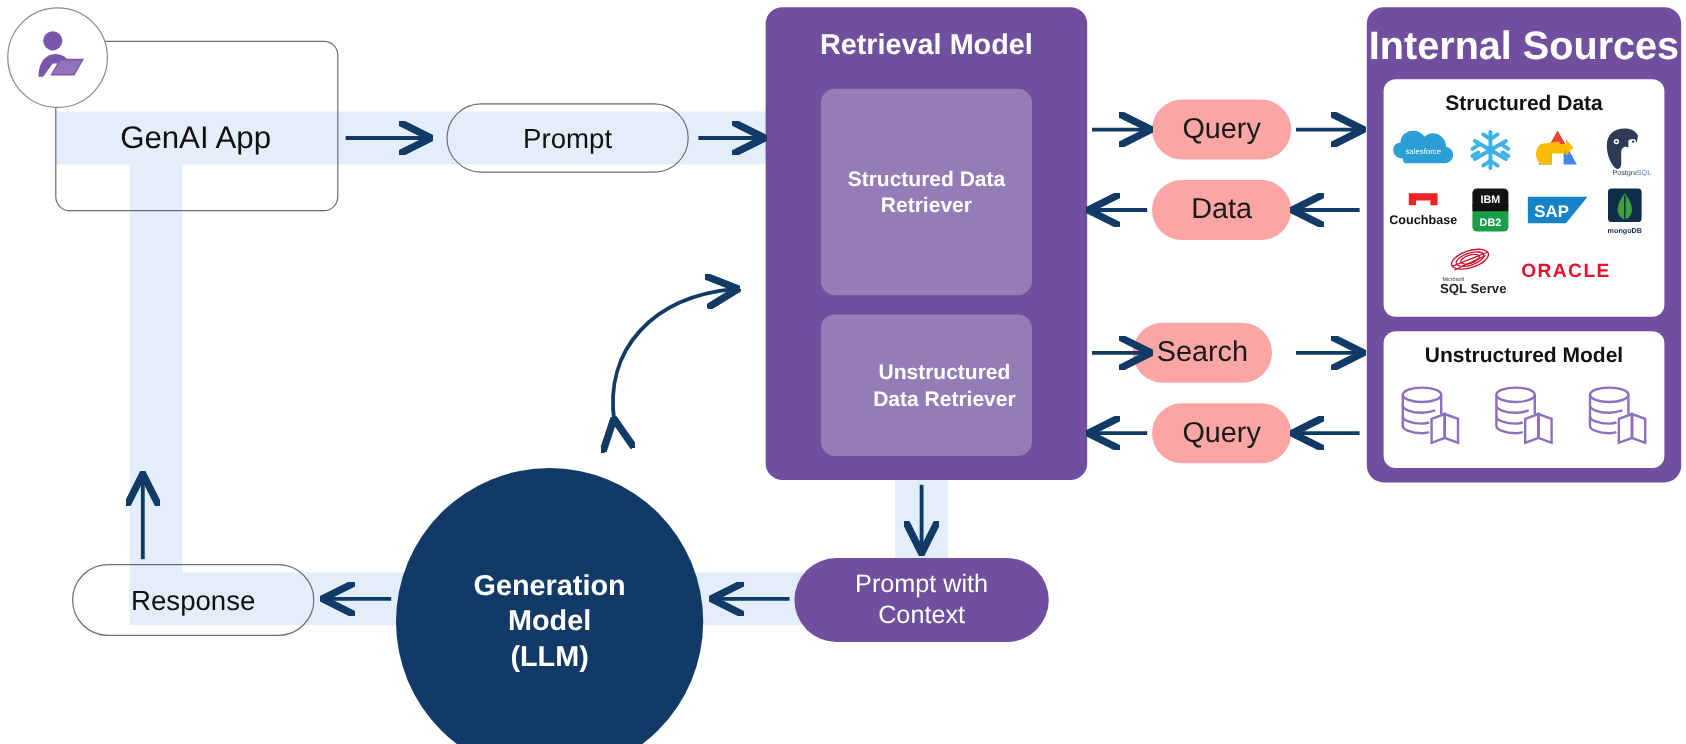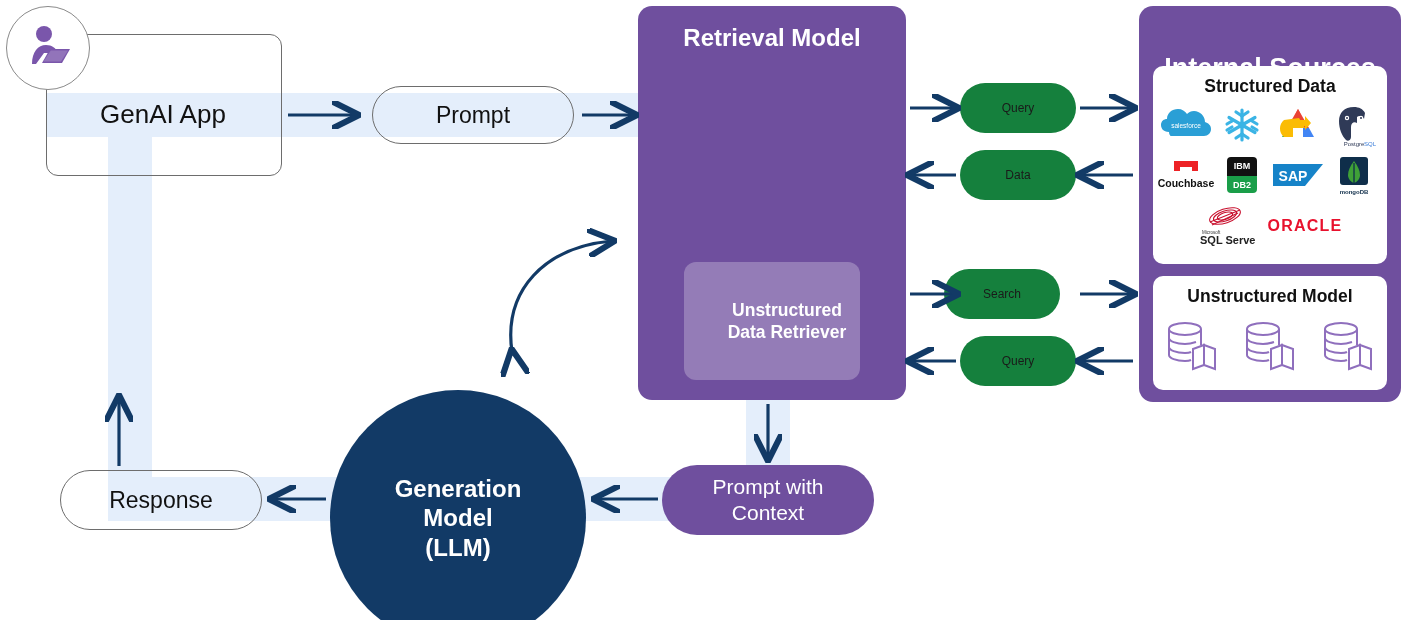--- a/index.html
+++ b/index.html
@@ -33,31 +33,31 @@
   #retrieval-model{left:638px;top:6px;width:268px;height:394px;background:#6f4f9e;border-radius:14px;z-index:3;}
   #retrieval-title{left:638px;top:20px;width:268px;height:36px;display:flex;align-items:center;justify-content:center;
       color:#fff;font-size:24px;font-weight:700;z-index:5;}
   .retr-box{position:absolute;left:684px;width:176px;background:rgba(255,255,255,0.26);border-radius:12px;z-index:4;
       display:flex;align-items:center;justify-content:center;text-align:center;color:#fff;font-size:17.5px;
       font-weight:600;line-height:1.28;padding:0 8px;box-sizing:border-box;}
   #retr-structured{top:74px;height:172px;}
   #retr-unstructured{top:262px;height:118px;padding-left:38px;}
 
   
-  .ppill{position:absolute;width:116px;height:50px;background:#15803d;border-radius:999px;display:flex;
-      align-items:center;justify-content:center;font-size:12px;color:#1a1a1a;z-index:5;}
+  .ppill{position:absolute;width:116px;height:50px;background:#fca5a5;border-radius:999px;display:flex;
+      align-items:center;justify-content:center;font-size:24px;color:#1a1a1a;z-index:5;}
   #pill-query{left:960px;top:83px;}
   #pill-data{left:960px;top:150px;}
   #pill-search{left:944px;top:269px;}
   #pill-docs{left:960px;top:336px;}
 
   
   #internal-sources{left:1139px;top:6px;width:262px;height:396px;background:#6f4f9e;border-radius:14px;z-index:3;}
   #internal-title{left:1139px;top:20px;width:262px;height:36px;display:flex;align-items:center;justify-content:center;
-      color:#fff;font-size:27px;font-weight:700;z-index:5;margin-top:30px;}
+      color:#fff;font-size:33px;font-weight:700;z-index:5;}
   .white-card{position:absolute;left:1153px;width:234px;background:#fff;border-radius:10px;z-index:4;}
   #card-structured{top:66px;height:198px;}
   #card-unstructured{top:276px;height:114px;}
   .card-title{text-align:center;font-size:17.5px;font-weight:700;color:#111;padding-top:10px;}
 
   .logo-grid{display:flex;flex-wrap:wrap;justify-content:center;align-items:center;padding:4px 6px 0 6px;gap:2px 4px;}
   .logo-cell{width:52px;height:48px;display:flex;flex-direction:column;align-items:center;justify-content:center;}
 
   .db-row{display:flex;justify-content:space-around;align-items:center;padding-top:12px;}
 
@@ -97,20 +97,21 @@
       <path d="M10 42 C10 30 16 23 24 23 C30 23 34 26 36 31 L22 31 L14 42 Z" fill="#7a56ab"></path>
       <path d="M20 41 L28 27 L48 27 L40 41 Z" fill="#7a56ab"></path>
       <path d="M21.5 39.6 L28.8 28.4 L46 28.4 L39 39.6 Z" fill="#fff" opacity="0.18"></path>
     </svg>
   </div>
 
   <div class="abs wpill" id="prompt-pill">Prompt</div>
 
   <div class="abs" id="retrieval-model"></div>
   <div class="abs" id="retrieval-title">Retrieval Model</div>
+  <div class="retr-box" id="retr-structured">Structured Data Retriever</div>
   <div class="retr-box" id="retr-unstructured">Unstructured Data Retriever</div>
 
   <div class="ppill" id="pill-query">Query</div>
   <div class="ppill" id="pill-data">Data</div>
   <div class="ppill" id="pill-search">Search</div>
   <div class="ppill" id="pill-docs">Query</div>
 
   <div class="abs" id="internal-sources"></div>
   <div class="abs" id="internal-title">Internal Sources</div>
 

